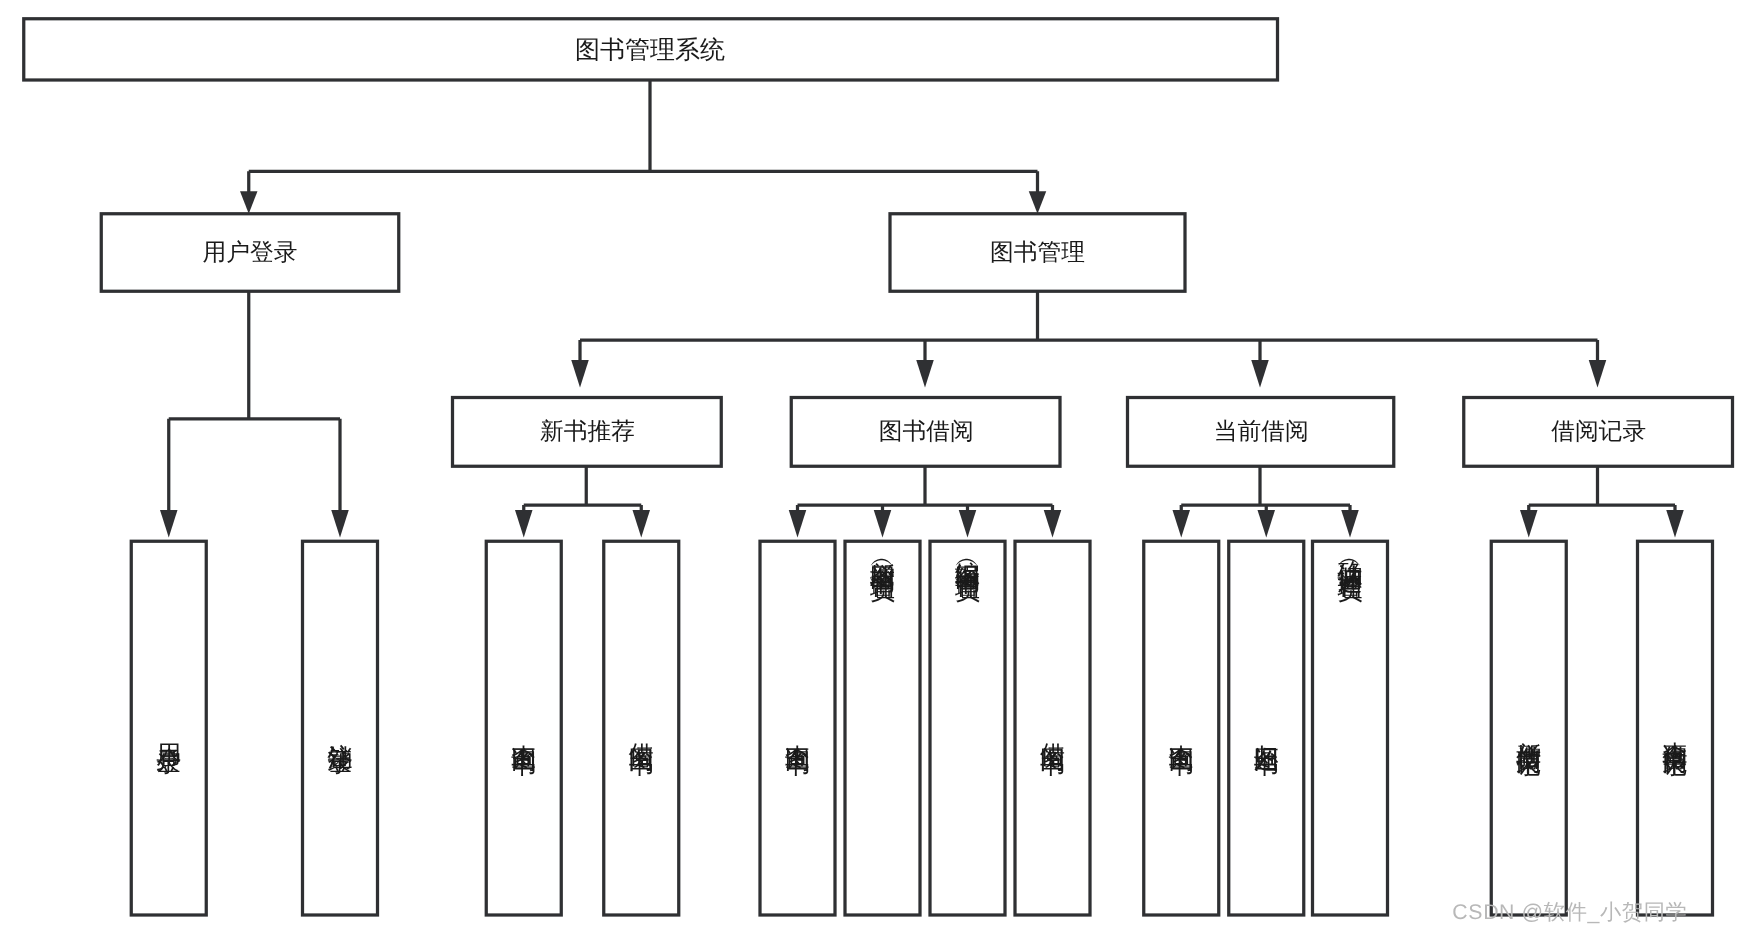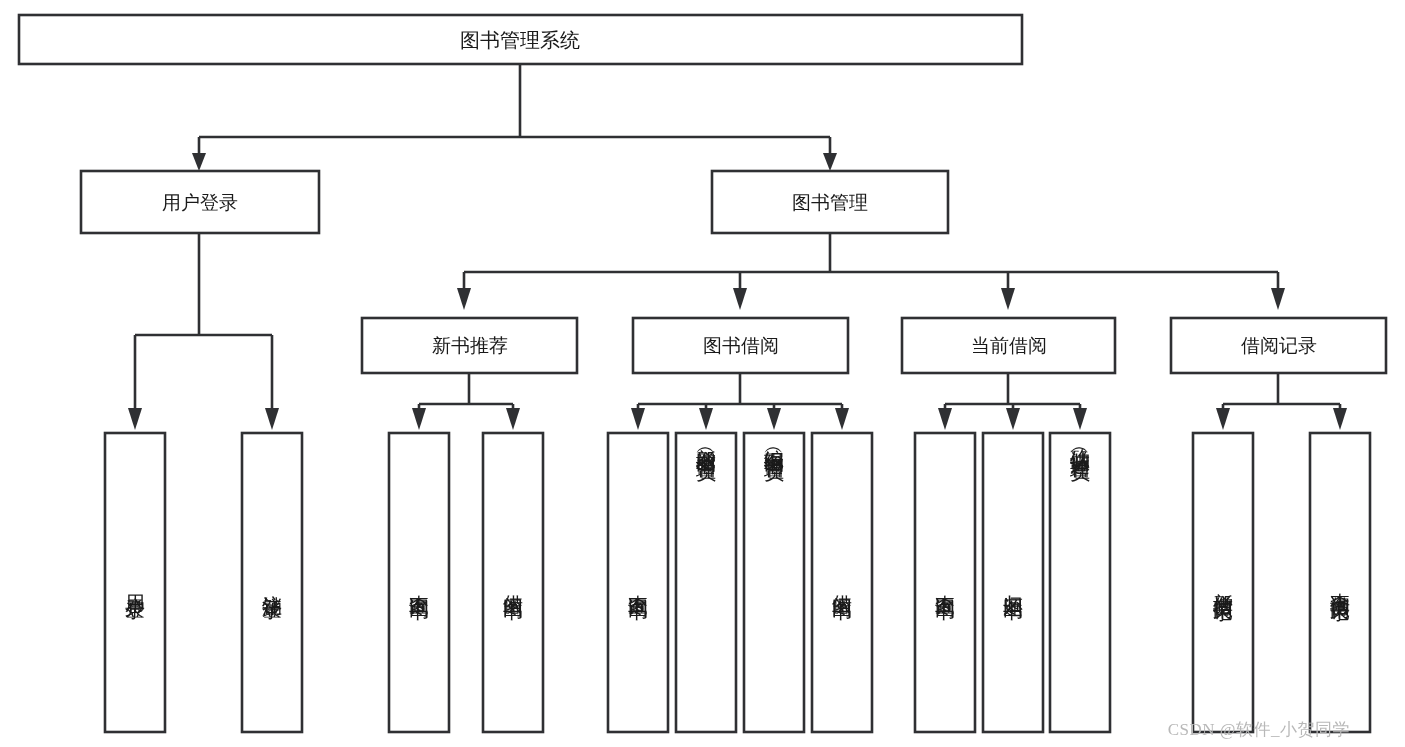--- a/index.html
+++ b/index.html
@@ -70,21 +70,21 @@
     font-size: 20px;
     line-height: 1.05;
     letter-spacing: 2px;
     color: #1a1a1a;
     white-space: nowrap;
   }
   .watermark {
     position: absolute;
     right: 8px;
     bottom: 6px;
-    font-family: Liberation Serif, serif;
+    font-family: Liberation Sans, sans-serif;
     font-size: 17px;
     color: #b8b8b8;
     letter-spacing: 0.5px;
     user-select: none;
   }
 </style>
 </head>
 <body>
 
 <div id="diagram-root">

